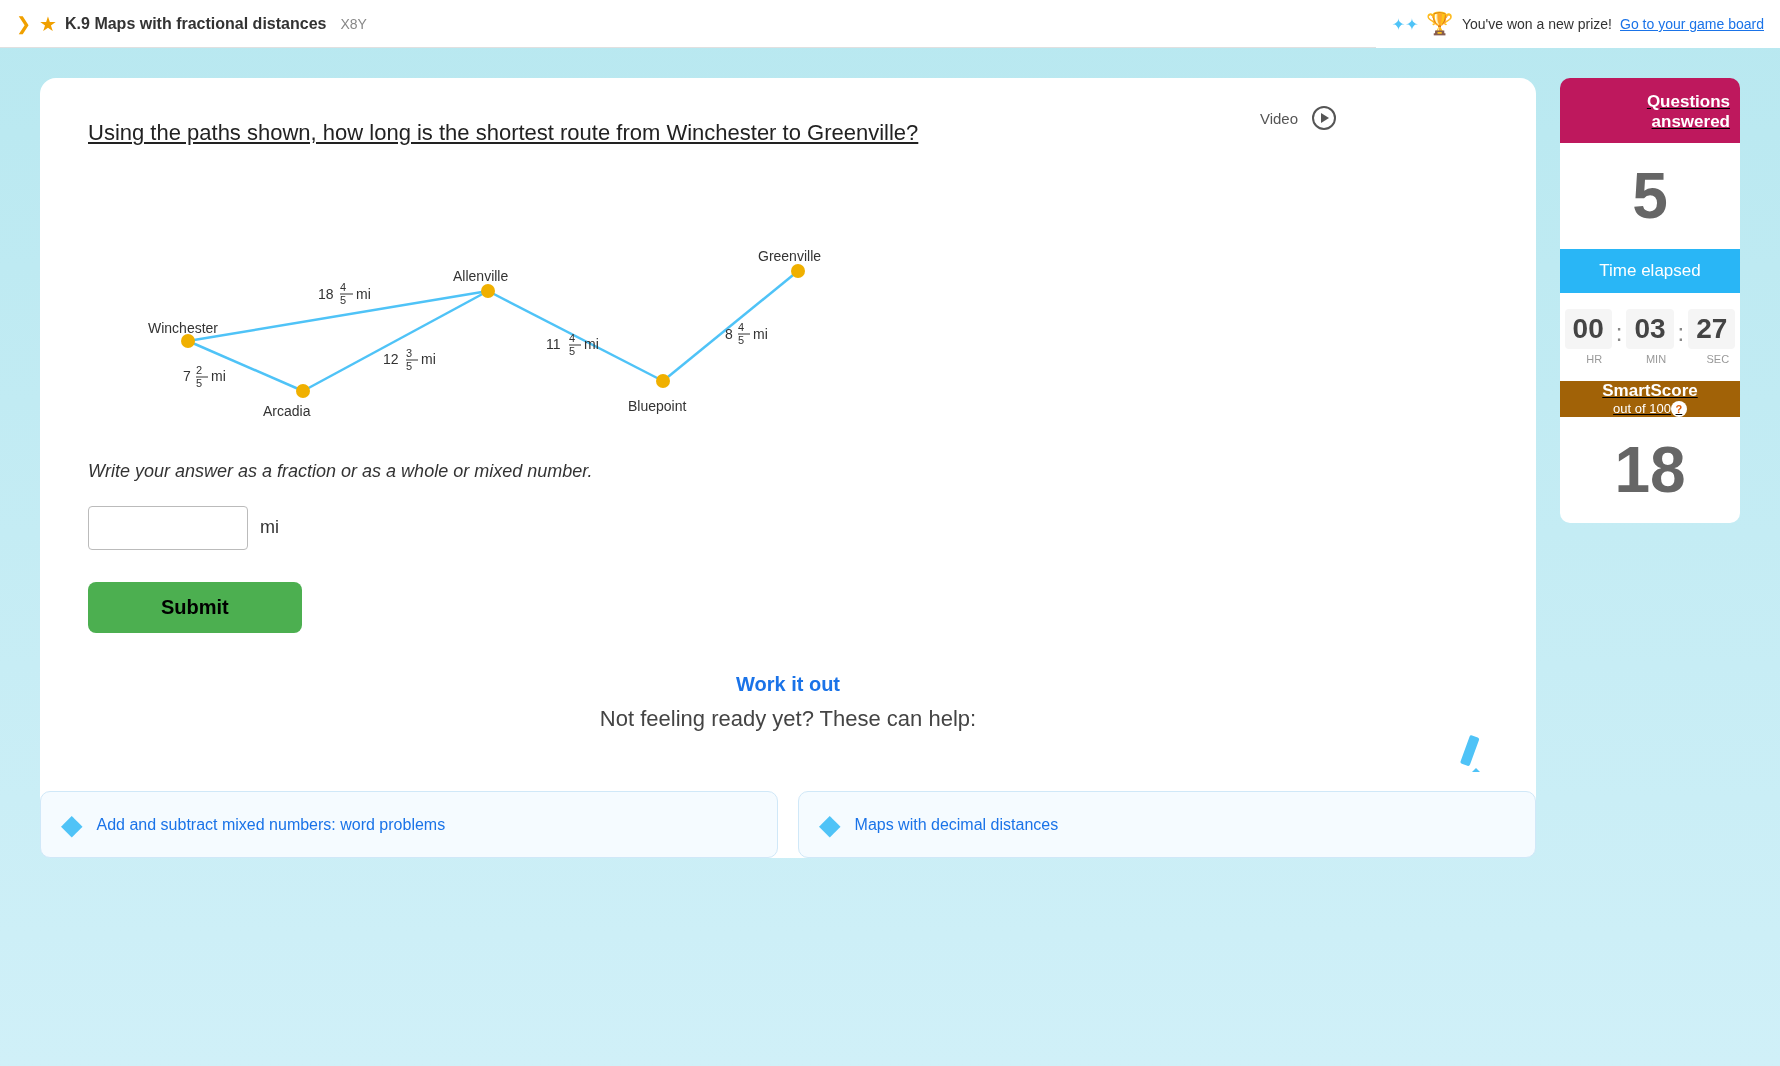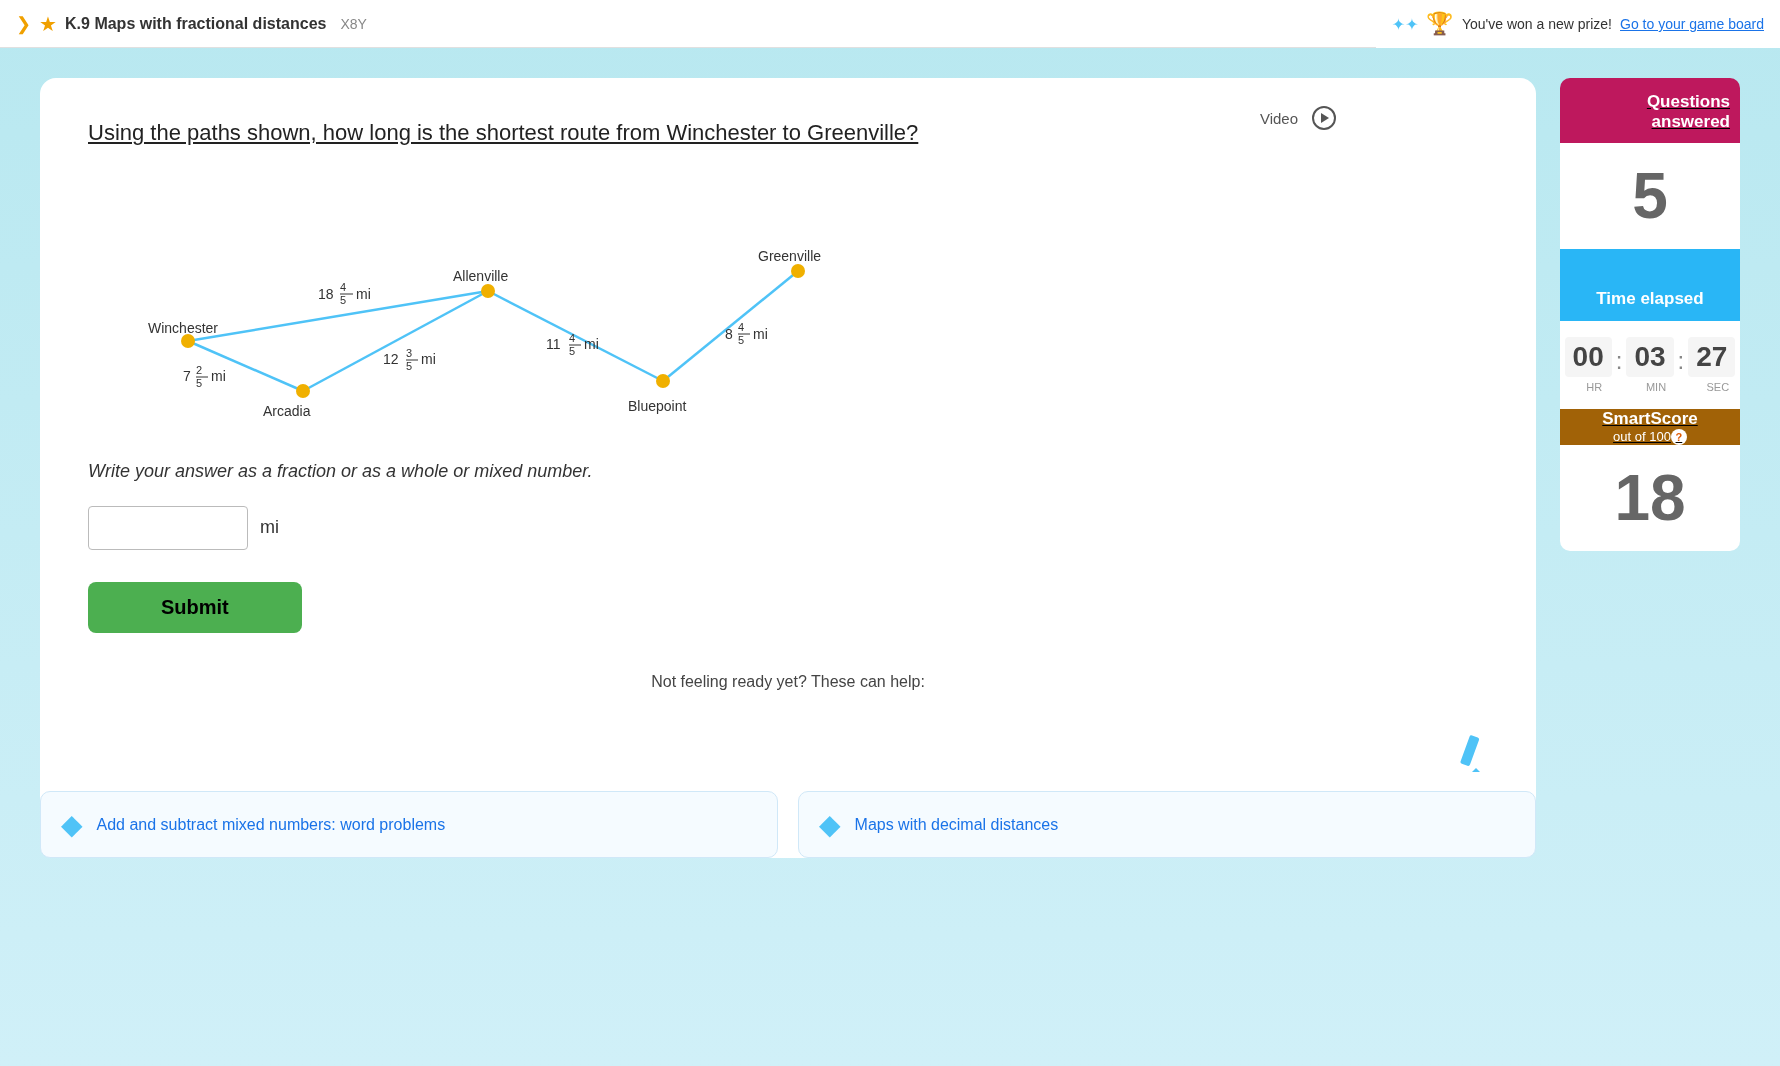--- a/index.html
+++ b/index.html
@@ -179,21 +179,21 @@
 
     .work-it-out {
       text-align: center;
       font-size: 20px;
       color: #1a73e8;
       font-weight: 600;
       margin-bottom: 10px;
     }
     .not-ready-text {
       text-align: center;
-      font-size: 16px;
+      font-size: 22px;
       color: #444;
       margin-bottom: 24px;
     }
 
     
     .help-links {
       display: flex;
       gap: 20px;
       position: absolute;
       bottom: 0;
@@ -267,22 +267,21 @@
     }
 
     .time-elapsed-box {
       background: #29b6f6;
       padding: 12px 10px;
       text-align: center;
     }
     .time-elapsed-label {
       color: white;
       font-size: 17px;
-      font-weight: 700;
-      margin-top: 28px;
+      font-weight: 400;
     }
 
     .time-display-box {
       background: white;
       padding: 16px 10px;
       display: flex;
       justify-content: center;
       align-items: flex-end;
       gap: 4px;
     }
@@ -467,20 +466,21 @@
 
     <div class="instruction-text">Write your answer as a fraction or as a whole or mixed number.</div>
 
     <div class="answer-row">
       <input type="text" class="answer-input" placeholder="" style="">
       <span class="unit-label">mi</span>
     </div>
 
     <button class="submit-button">Submit</button>
 
+    <div class="work-it-out">Work it out</div>
     <div class="not-ready-text">Not feeling ready yet? These can help:</div>
 
     <div class="pencil-icon-container">
       <svg class="pencil-svg" viewBox="0 0 40 40">
         <rect x="8" y="4" width="10" height="30" rx="2" ry="2" fill="#4fc3f7" transform="rotate(20, 20, 20)"></rect>
         <polygon points="20,34 24,38 16,38" fill="#4fc3f7"></polygon>
       </svg>
     </div>
 
     <div class="help-links">

